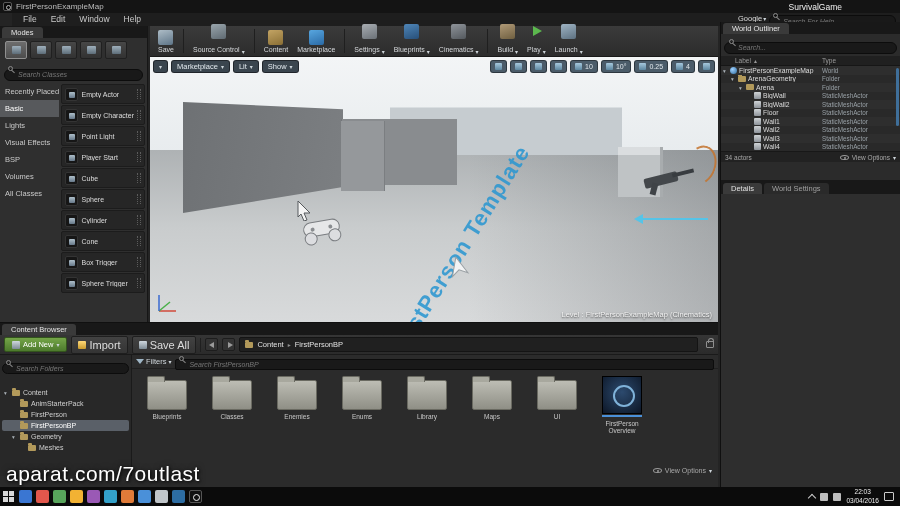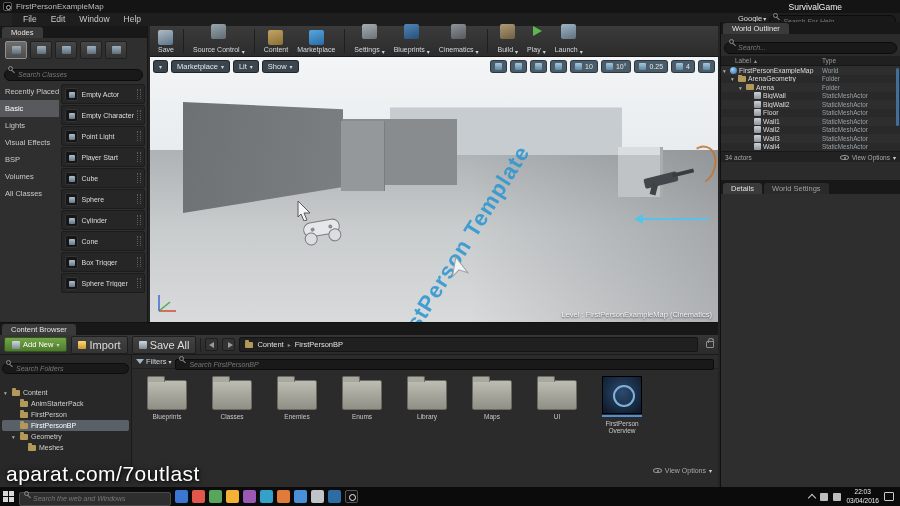--- a/index.html
+++ b/index.html
@@ -695,24 +695,20 @@
 
   <div class="watermark">aparat.com/7outlast</div>
 
   <div class="taskbar">
     <span class="win-logo">
         <span></span>
         <span></span>
         <span></span>
         <span></span>
       </span>
-    <span class="tb-search search" style="width:152px">
-      <span class="mag" style="left:5px;top:4px"></span>
-      <input class="inp" placeholder="Search the web and Windows" style="">
-    </span>
     <span class="appico a1"></span>
     <span class="appico a2"></span>
     <span class="appico a3"></span>
     <span class="appico a4"></span>
     <span class="appico a5"></span>
     <span class="appico a6"></span>
     <span class="appico a7"></span>
     <span class="appico a8"></span>
     <span class="appico a9"></span>
     <span class="appico a10"></span>

